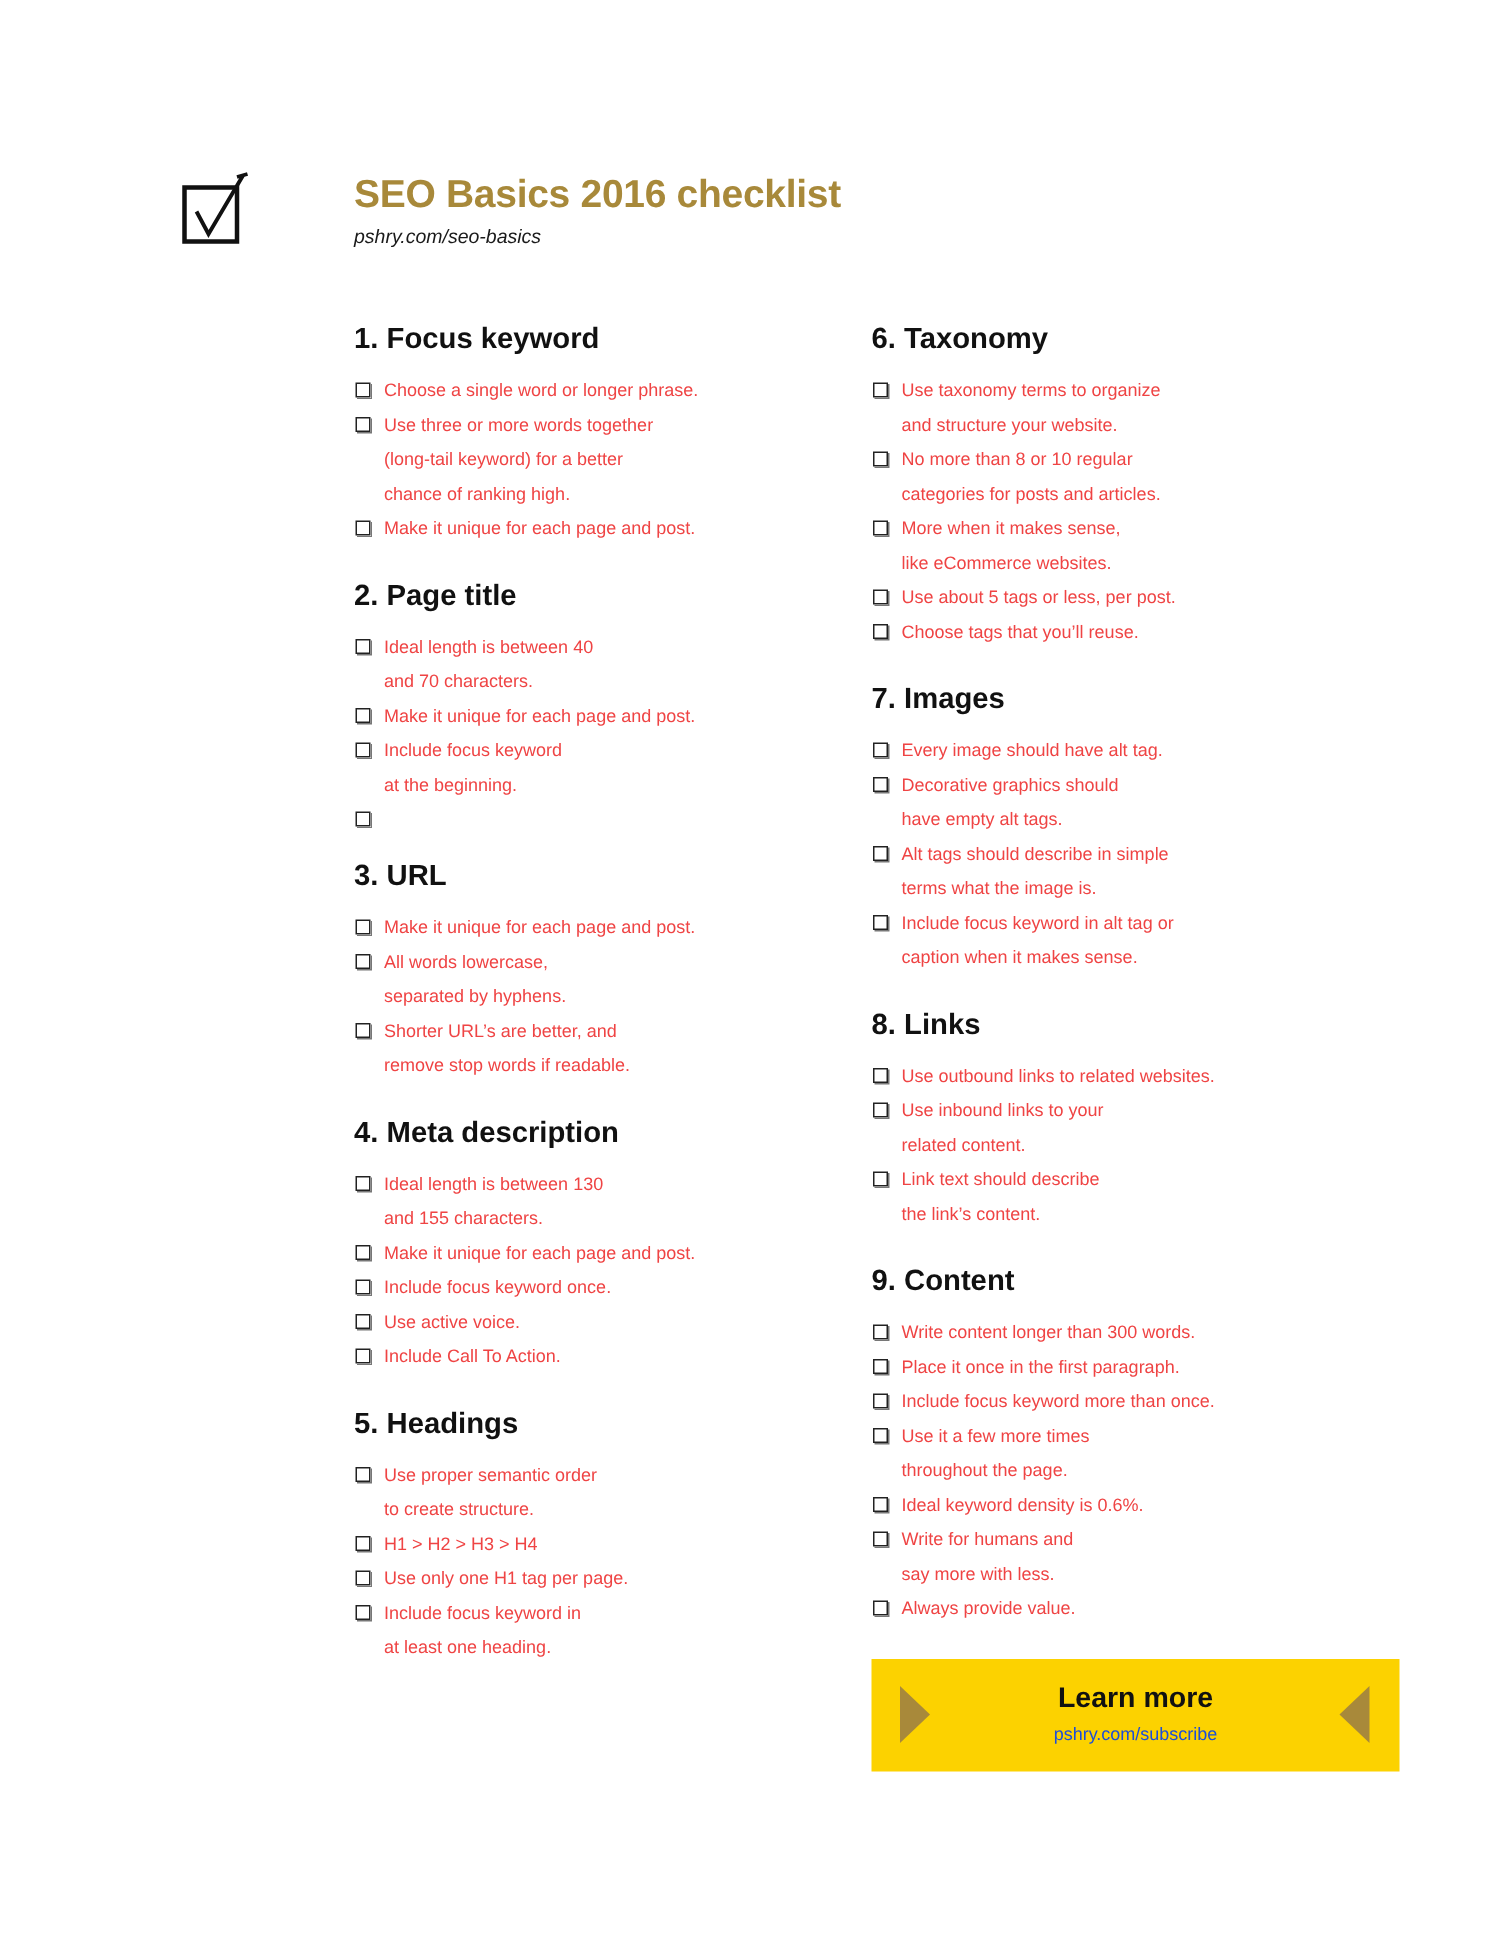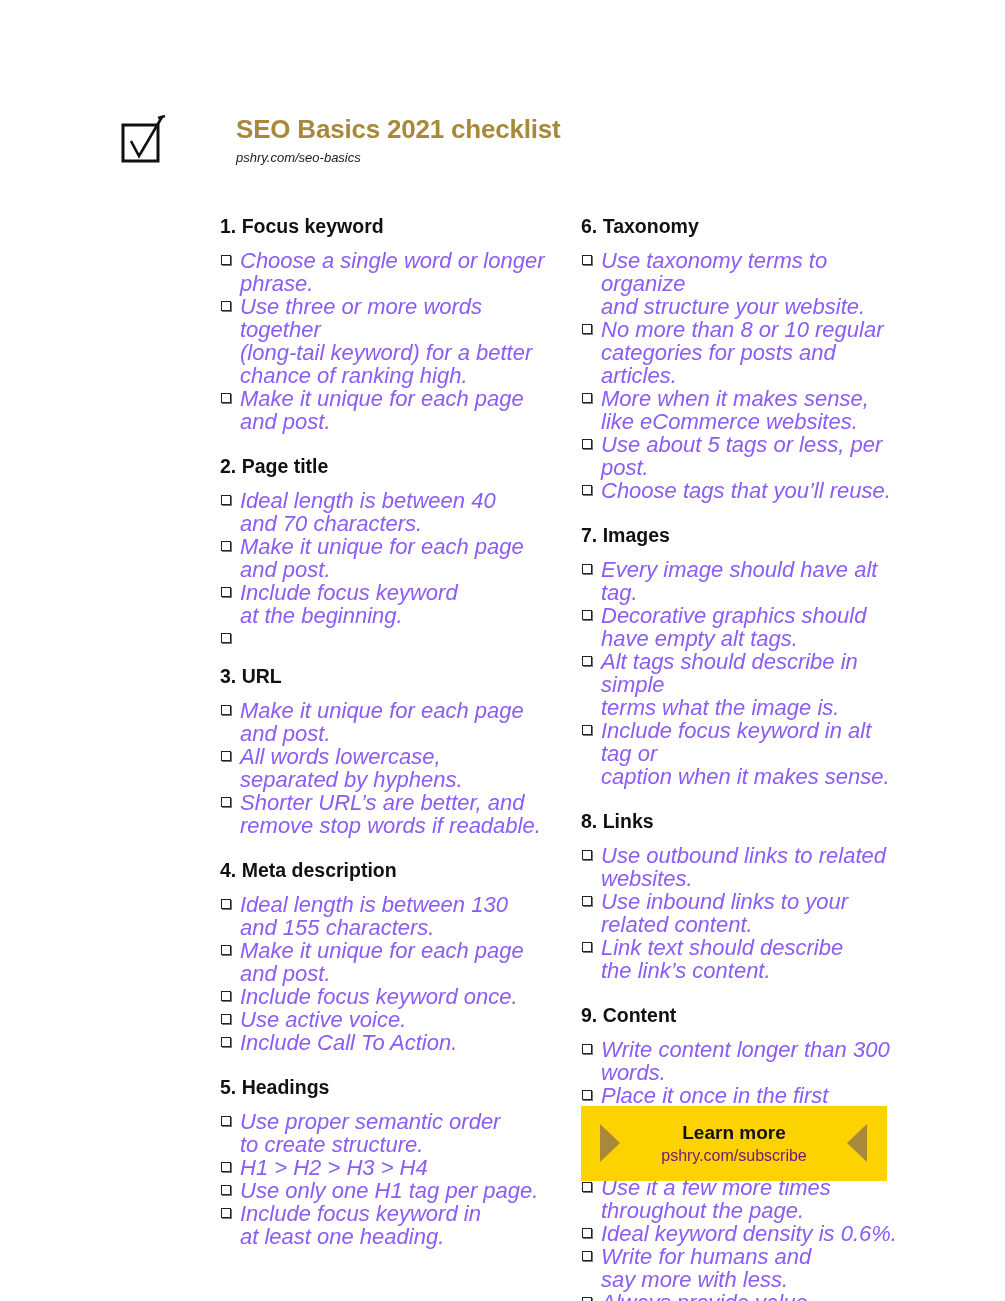--- a/index.html
+++ b/index.html
@@ -6,56 +6,56 @@
   body {
     width: 1005px; height: 1301px; position: relative; overflow: hidden;
     font-family: "Liberation Sans", "DejaVu Sans", sans-serif; color: #1a1a1a;
   }
   .logo { position: absolute; left: 118px; top: 114px; width: 50px; height: 52px; }
   .header { position: absolute; left: 236px; top: 112px; }
   .title { font-size: 26px; font-weight: bold; color: #a8893a; line-height: 34px; letter-spacing: -0.2px; }
   .subtitle { font-size: 13px; font-style: italic; color: #1a1a1a; line-height: 26px; margin-top: -1px; }
 
   .col { position: absolute; top: 212px; width: 330px; }
-  .col-left { left: 220px; }
+  .col-left { left: 236px; }
   .col-right { left: 581px; width: 320px; }
 
   .section { margin-bottom: 19px; }
   .section h2 { font-size: 19.5px; font-weight: bold; margin: 0 0 9px 0; line-height: 28px; color: #111; }
-  .item { display: flex; align-items: flex-start; font-size: 22px; line-height: 23px; color: #8b5cf6; font-style: italic; }
+  .item { display: flex; align-items: flex-start; font-size: 12px; line-height: 23px; color: #ef4444; }
   .box {
     flex: 0 0 auto; width: 10px; height: 10px; border: 1.3px solid #222; margin: 6px 9px 0 1px;
     box-sizing: border-box; box-shadow: 1px 1px 0 #777;
   }
   .item-text { white-space: pre-line; }
 
   .cta {
-    position: absolute; left: 581px; top: 1106px; width: 306px; height: 75px;
+    position: absolute; left: 581px; top: 1106px; width: 352px; height: 75px;
     background: #fcd200; text-align: center; cursor: pointer;
   }
   .cta .tri-l { position: absolute; left: 19px; top: 18px; width: 0; height: 0;
     border-top: 19px solid transparent; border-bottom: 19px solid transparent; border-left: 20px solid #a8893a; }
   .cta .tri-r { position: absolute; right: 20px; top: 18px; width: 0; height: 0;
     border-top: 19px solid transparent; border-bottom: 19px solid transparent; border-right: 20px solid #a8893a; }
   .cta .cta-title { display: block; font-size: 19px; font-weight: bold; margin-top: 15px; line-height: 24px; color: #111; }
-  .cta .cta-url { display: block; font-size: 16px; line-height: 22px; color: #701a75; }
+  .cta .cta-url { display: block; font-size: 12px; line-height: 22px; color: #1d4ed8; }
 </style>
 </head>
 <body>
 
 <div class="logo">
   <svg width="50" height="52" viewBox="0 0 50 52">
     <rect x="5" y="11" width="35" height="36" fill="none" stroke="#111" stroke-width="3"></rect>
     <polyline points="13,27 21,42 44,3" fill="none" stroke="#111" stroke-width="2.6" stroke-linejoin="miter"></polyline>
     <line x1="40" y1="4" x2="47" y2="2" stroke="#111" stroke-width="2.4"></line>
   </svg>
 </div>
 
 <div class="header">
-  <div class="title">SEO Basics 2021 checklist</div>
+  <div class="title">SEO Basics 2016 checklist</div>
   <div class="subtitle">pshry.com/seo-basics</div>
 </div>
 
 <div class="col col-left" id="col-left">
     <div class="section">
       <h2>1. Focus keyword</h2>
       <div class="item">
         <span class="box"></span>
         <span class="item-text">Choose a single word or longer phrase.</span>
       </div>

